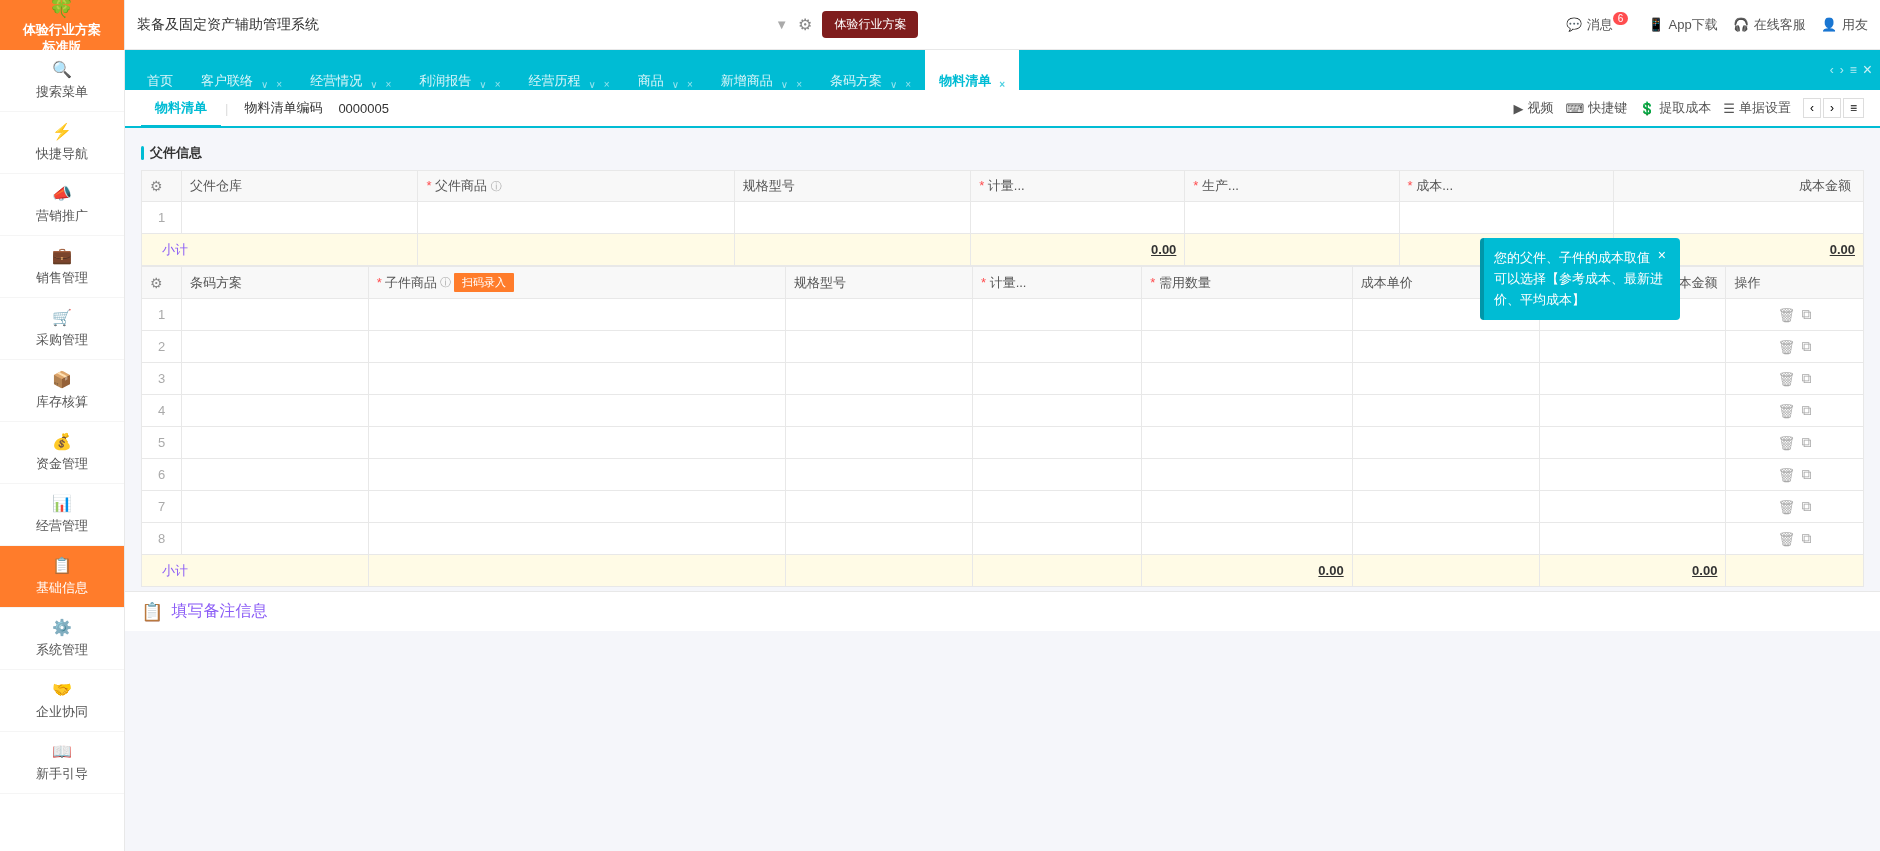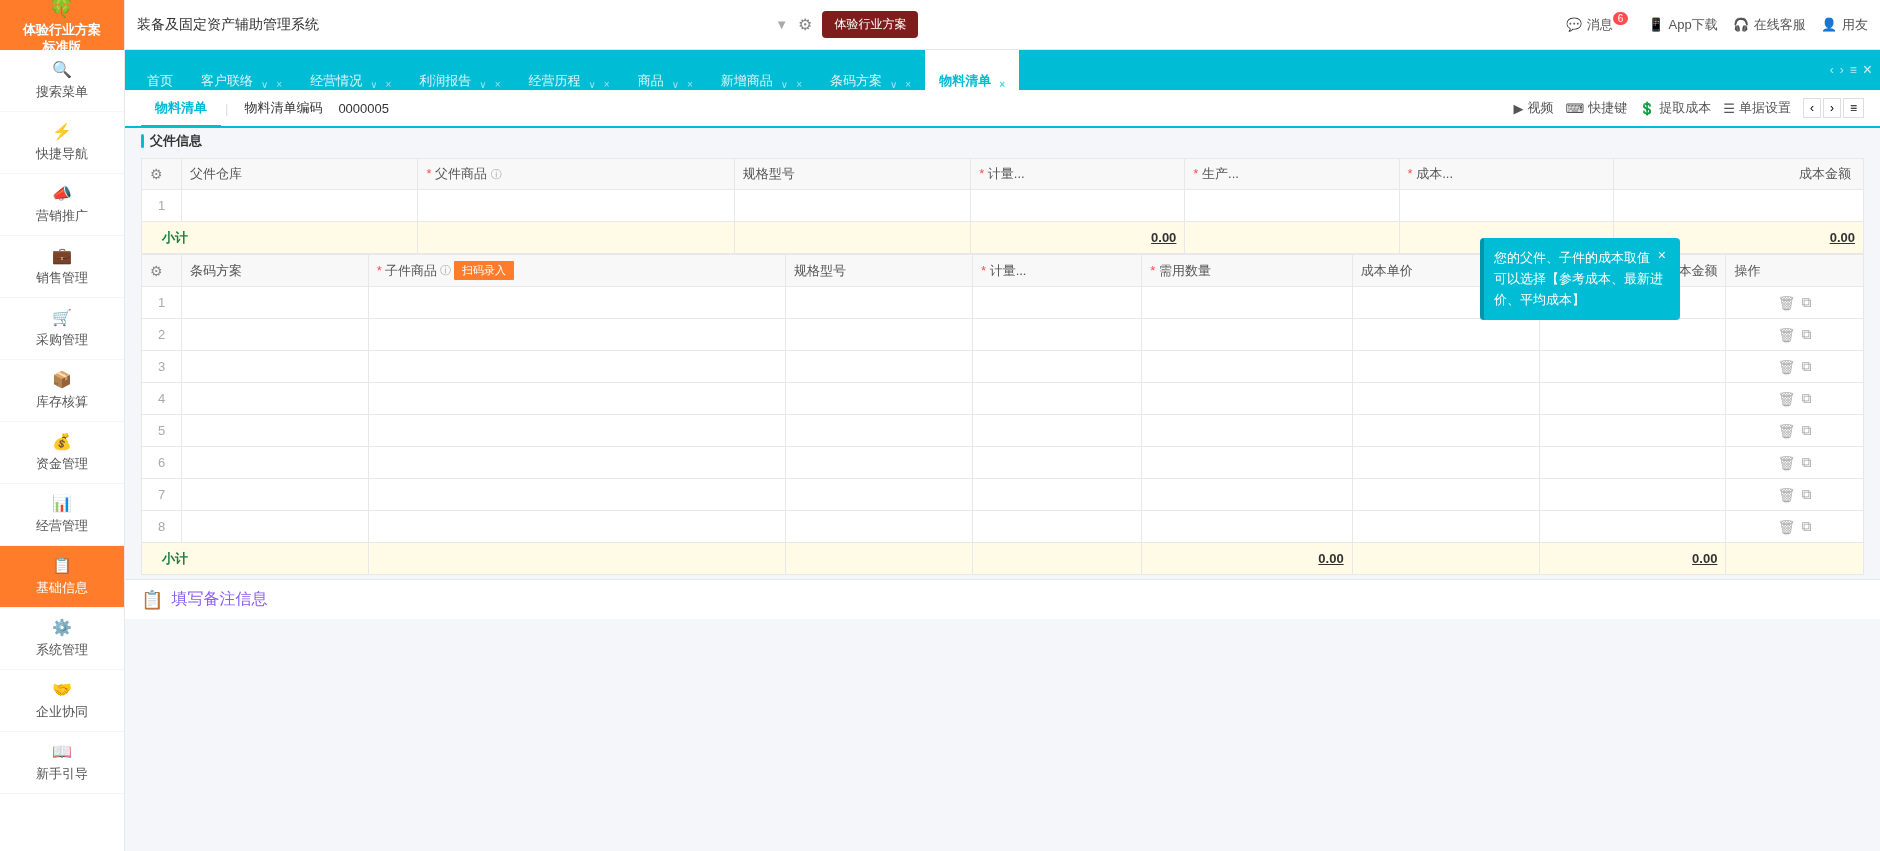--- a/index.html
+++ b/index.html
@@ -198,20 +198,21 @@
       border: 1px solid #ddd;
       background: #fff;
       padding: 2px 6px;
       cursor: pointer;
       font-size: 12px;
     }
 
     
     .page-content {
       padding: 4px 16px;
+      margin-top: 12px;
     }
 
     
     .section-header {
       font-size: 13px;
       font-weight: bold;
       color: #333;
       margin-bottom: 8px;
       display: flex;
       align-items: center;
@@ -251,21 +252,21 @@
     }
     .data-table .row-num {
       color: #aaa;
       text-align: center;
       width: 36px;
     }
     .data-table .subtotal td {
       background: #fffbe6;
       font-weight: bold;
     }
-    .subtotal-label { color: #15803d; font-weight: bold; padding-left: 12px; text-align: right; }
+    .subtotal-label { color: #8b5cf6; font-weight: normal; padding-left: 12px; text-align: right; }
     .subtotal-val { color: #333; text-align: right; text-decoration: underline; }
 
     .th-gear { color: #888; cursor: pointer; font-size: 14px; }
     .scan-btn {
       background: #ff7c2b;
       color: #fff;
       border: none;
       border-radius: 1px;
       padding: 2px 8px;
       font-size: 11px;

